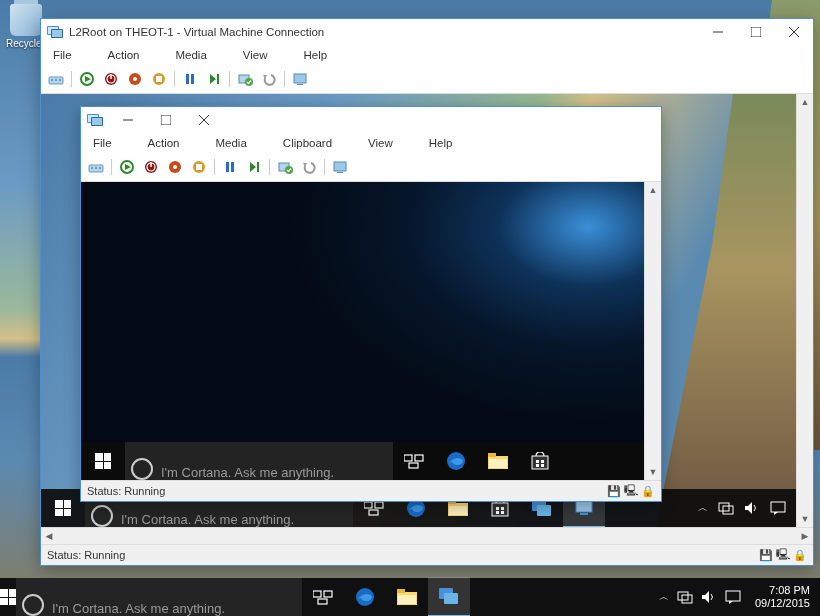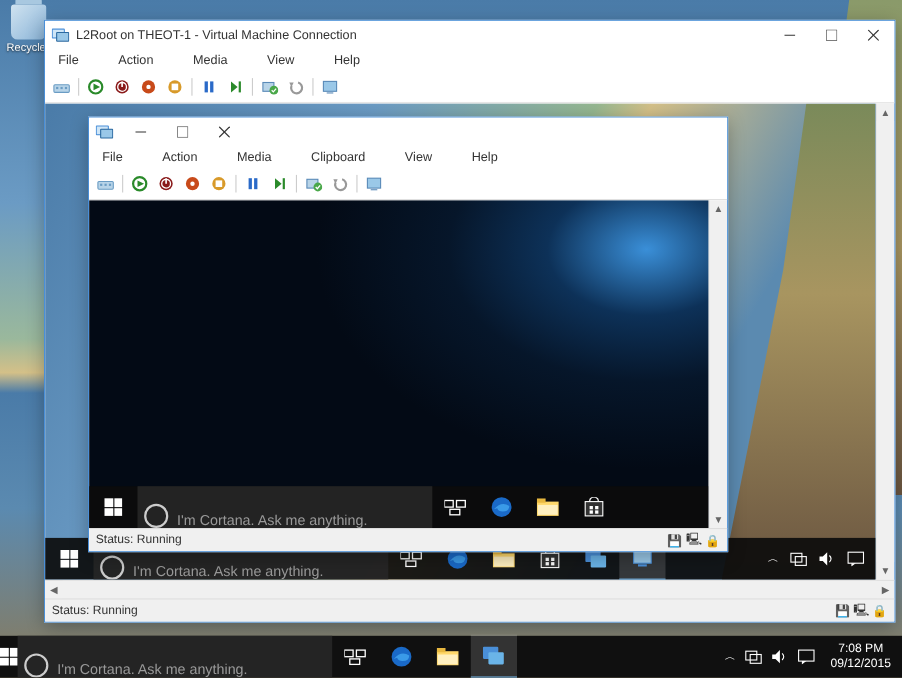--- a/index.html
+++ b/index.html
@@ -39,21 +39,21 @@
 .guest-taskbar{position:absolute;left:0;right:0;bottom:0;height:38px;background:rgba(12,12,12,.92);display:flex;align-items:center;z-index:3}
 .guest-taskbar .start-btn{width:44px;height:38px;display:flex;align-items:center;justify-content:center;cursor:pointer}
 .win-logo{width:16px;height:16px;display:grid;grid-template-columns:1fr 1fr;grid-template-rows:1fr 1fr;gap:1px}
 .win-logo span{background:#fff}
 .cortana{display:flex;align-items:flex-end;height:38px;background:rgba(40,40,40,.85);padding:0 10px 0 6px;color:#999;font-size:13px;gap:8px}
 .cortana .circle{width:18px;height:18px;border:2px solid #ccc;border-radius:50%}
 .tb-icon{width:42px;height:38px;display:flex;align-items:center;justify-content:center;cursor:pointer}
 .tb-icon.active{background:rgba(255,255,255,.15);border-bottom:2px solid #76b9ed}
 .host-taskbar{position:absolute;left:0;right:0;bottom:0;height:38px;background:#101010;display:flex;align-items:center;z-index:20}
 .host-taskbar .tray{margin-left:auto;display:flex;align-items:center;gap:8px;padding-right:4px;color:#fff;font-size:11px}
-.host-taskbar .clock{text-align:center;line-height:13px;font-size:11px;padding:0 6px}
+.host-taskbar .clock{text-align:right;line-height:13px;font-size:11px;padding:0 6px}
 svg{display:block}
 </style>
 </head>
 <body>
 
 <div class="desktop-bg"></div>
 
 <div class="recycle-bin">
   <div class="icon"></div>
   <div>Recycle...</div>

